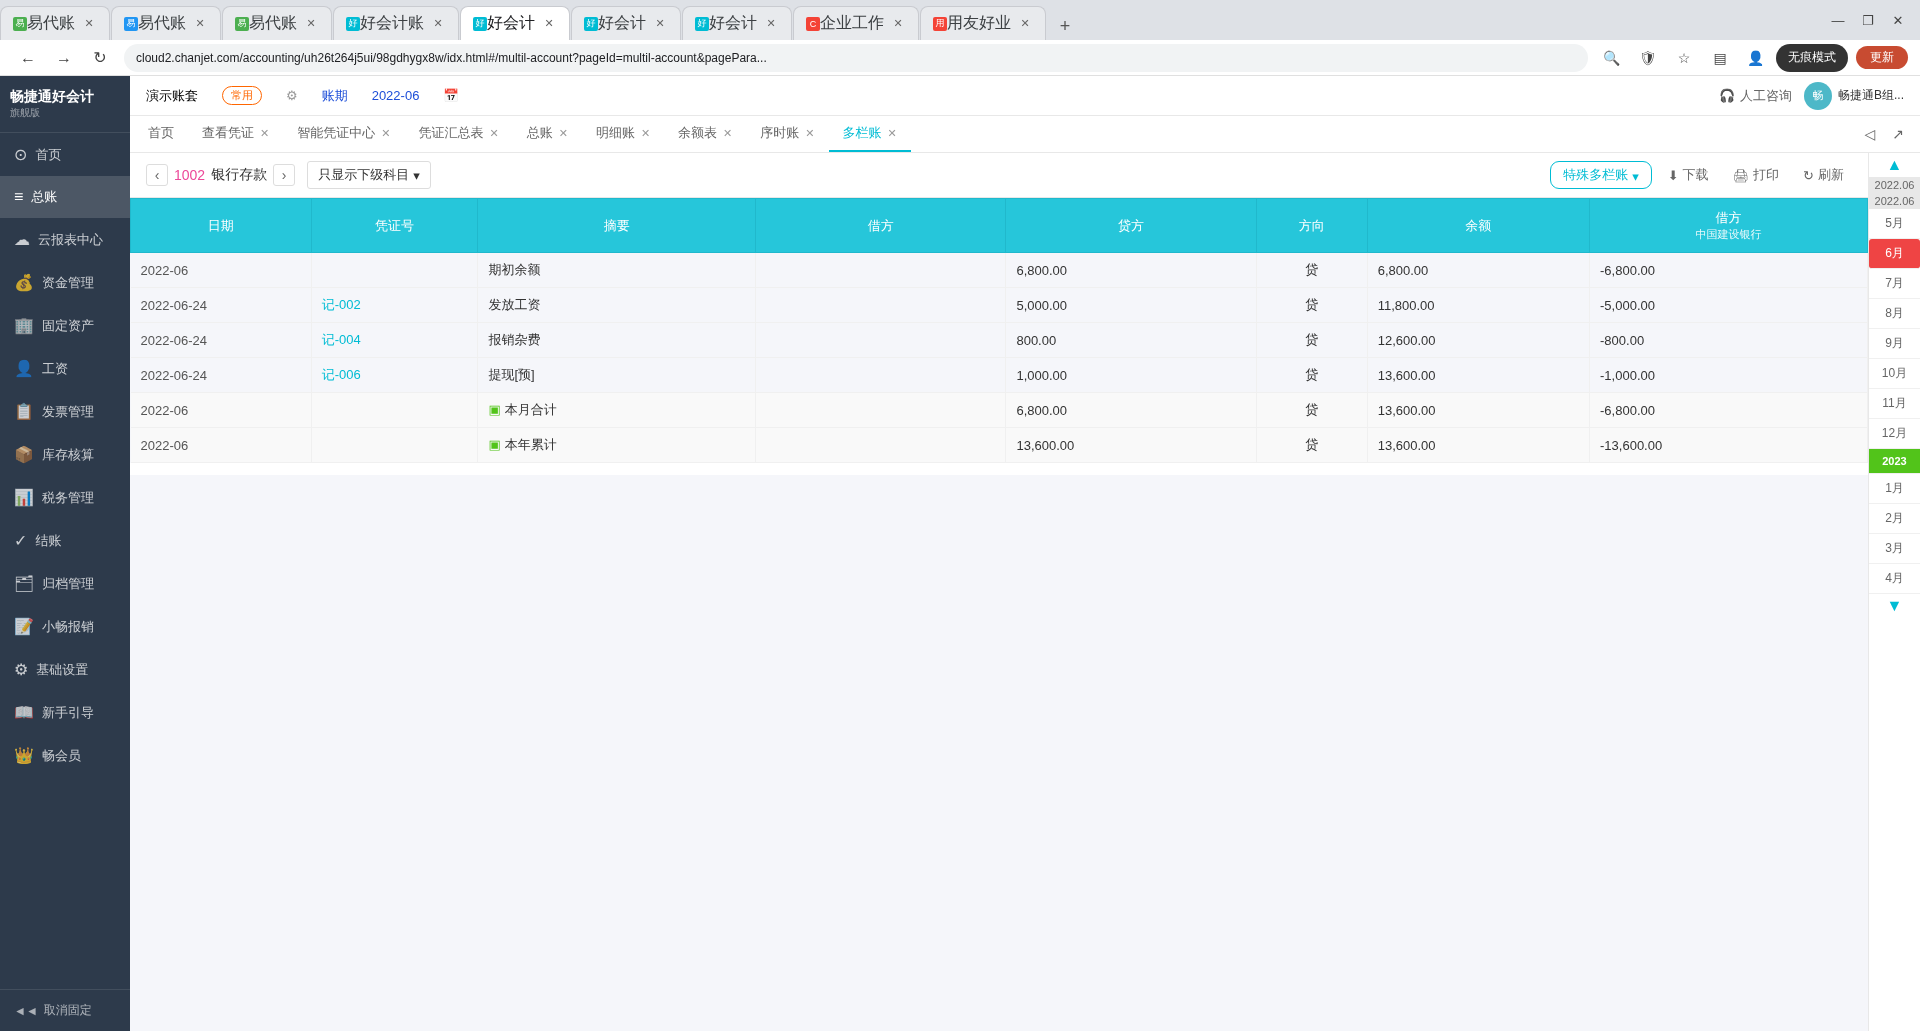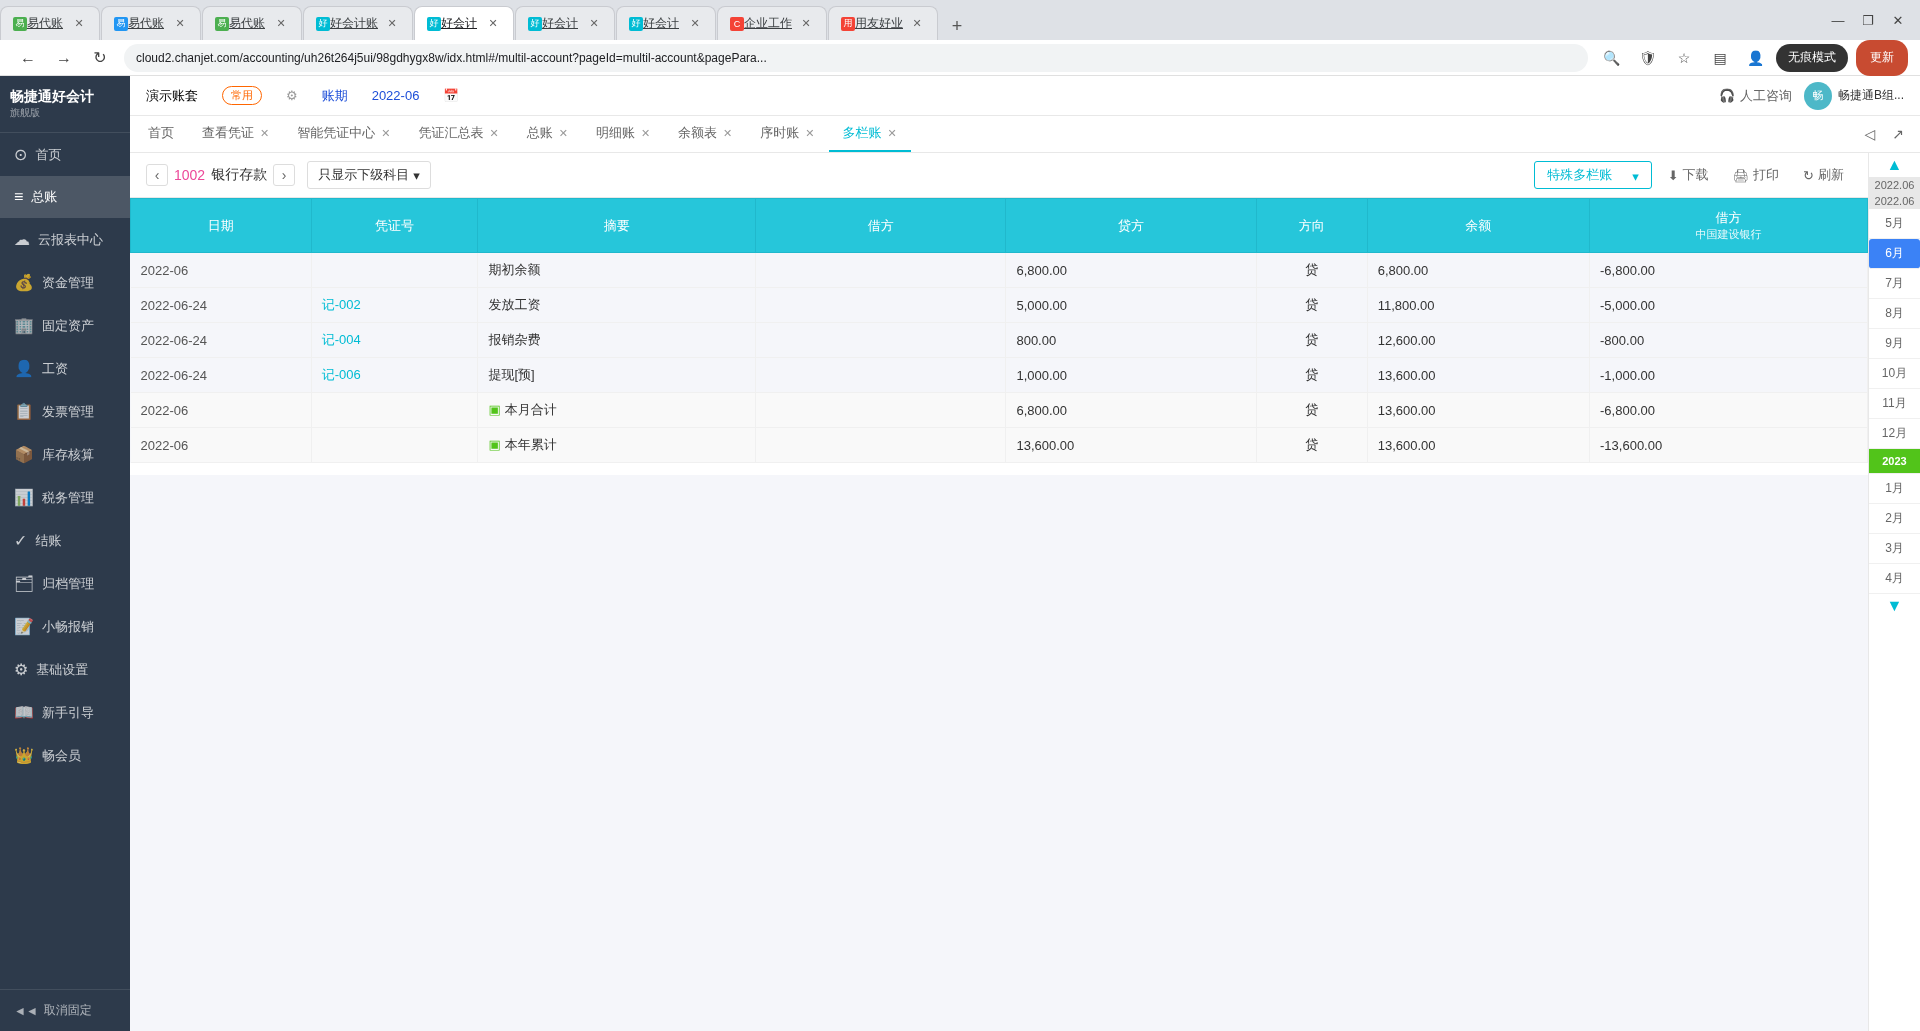--- a/index.html
+++ b/index.html
@@ -3,35 +3,35 @@
   <meta charset="utf-8">
   <style>
     * { margin: 0; padding: 0; box-sizing: border-box; }
     body { font-family: 'Microsoft YaHei', Arial, sans-serif; font-size: 13px; background: #f0f2f5; overflow: hidden; width: 1920px; height: 1031px; }
 
     
     .browser-chrome { background: #dee1e6; height: 40px; display: flex; align-items: center; }
     .tab-bar { display: flex; align-items: flex-end; height: 40px; flex: 1; overflow: hidden; }
     .browser-tab { display: flex; align-items: center; height: 34px; padding: 0 12px; border-radius: 8px 8px 0 0; font-size: 12px; color: #3c4043; background: #e8eaed; margin-right: 1px; min-width: 100px; max-width: 160px; cursor: pointer; border: 1px solid #c9cbd0; border-bottom: none; position: relative; }
     .browser-tab.active { background: #fff; z-index: 2; color: #202124; }
-    .browser-tab .tab-title { flex: 1; overflow: hidden; text-overflow: ellipsis; white-space: nowrap; font-size: 12px; text-decoration: underline; }
+    .browser-tab .tab-title { flex: 1; overflow: hidden; text-overflow: ellipsis; white-space: nowrap; font-size: 16px; }
     .browser-tab .tab-close { margin-left: 6px; width: 16px; height: 16px; display: flex; align-items: center; justify-content: center; border-radius: 50%; font-size: 11px; color: #666; flex-shrink: 0; }
     .tab-new-btn { width: 28px; height: 28px; display: flex; align-items: center; justify-content: center; border-radius: 50%; font-size: 18px; color: #555; cursor: pointer; margin-left: 4px; }
     .win-controls { display: flex; align-items: center; gap: 2px; padding-right: 8px; }
     .win-btn { width: 28px; height: 28px; display: flex; align-items: center; justify-content: center; font-size: 13px; color: #444; cursor: pointer; border-radius: 4px; }
 
     
     .address-bar { background: #fff; height: 36px; display: flex; align-items: center; padding: 0 12px; gap: 8px; border-bottom: 1px solid #e0e0e0; }
     .addr-nav { display: flex; gap: 4px; align-items: center; }
     .addr-btn { width: 32px; height: 32px; display: flex; align-items: center; justify-content: center; border-radius: 50%; font-size: 16px; color: #444; cursor: pointer; }
     .addr-input { flex: 1; height: 28px; background: #f1f3f4; border: none; border-radius: 14px; padding: 0 12px; font-size: 12px; color: #202124; outline: none; }
     .addr-actions { display: flex; gap: 4px; align-items: center; }
     .addr-action-btn { width: 32px; height: 32px; display: flex; align-items: center; justify-content: center; border-radius: 50%; font-size: 14px; color: #444; cursor: pointer; }
     .no-trace-btn { background: #333; color: #fff; border-radius: 14px; padding: 4px 12px; font-size: 12px; height: 28px; display: flex; align-items: center; cursor: pointer; }
-    .update-btn { background: #c84b31; color: #fff; border-radius: 14px; padding: 4px 14px; font-size: 12px; height: 36px; display: flex; align-items: center; cursor: pointer; margin-left: 4px; }
+    .update-btn { background: #c84b31; color: #fff; border-radius: 14px; padding: 4px 14px; font-size: 12px; height: 23px; display: flex; align-items: center; cursor: pointer; margin-left: 4px; }
 
     
     .app-layout { display: flex; height: calc(1031px - 76px); }
 
     
     .sidebar { width: 130px; background: #2d3a4b; display: flex; flex-direction: column; flex-shrink: 0; }
     .sidebar-logo { padding: 12px 10px; border-bottom: 1px solid rgba(255,255,255,0.1); }
     .sidebar-logo-title { color: #fff; font-size: 14px; font-weight: bold; }
     .sidebar-logo-sub { color: rgba(255,255,255,0.5); font-size: 10px; }
     .sidebar-nav { flex: 1; overflow-y: auto; }
@@ -68,41 +68,41 @@
     .ledger-area { flex: 1; display: flex; flex-direction: column; overflow: hidden; }
 
     
     .ledger-toolbar { background: #fff; padding: 8px 16px; display: flex; align-items: center; gap: 12px; border-bottom: 1px solid #e8e8e8; }
     .subject-nav { display: flex; align-items: center; gap: 6px; }
     .nav-arrow { width: 22px; height: 22px; display: flex; align-items: center; justify-content: center; border: 1px solid #ddd; border-radius: 3px; color: #666; cursor: pointer; font-size: 14px; }
     .subject-code { font-size: 14px; color: #ec4899; font-weight: 500; }
     .subject-name { font-size: 14px; color: #333; }
     .filter-btn { display: flex; align-items: center; gap: 4px; padding: 4px 10px; border: 1px solid #ddd; border-radius: 3px; font-size: 13px; color: #333; cursor: pointer; background: #fff; }
     .ledger-actions { margin-left: auto; display: flex; gap: 8px; align-items: center; }
-    .special-btn { border: 1px solid #00bcd4; color: #00bcd4; background: #fff; border-radius: 3px; padding: 4px 12px; font-size: 13px; cursor: pointer; display: flex; align-items: flex-end; gap: 20px; }
+    .special-btn { border: 1px solid #00bcd4; color: #00bcd4; background: #fff; border-radius: 9px; padding: 4px 12px; font-size: 13px; cursor: pointer; display: flex; align-items: flex-end; gap: 4px; }
     .action-btn { display: flex; align-items: center; gap: 4px; color: #666; font-size: 13px; cursor: pointer; padding: 4px 8px; }
 
     
     .ledger-table-wrap { flex: 1; overflow-y: auto; overflow-x: hidden; }
     .ledger-table { width: 100%; border-collapse: collapse; }
     .ledger-table thead { }
     .ledger-table thead tr th { background: #26c6da; color: #fff; padding: 10px 8px; text-align: center; font-size: 13px; font-weight: 500; border: 1px solid #20b8cc; }
     .ledger-table tbody tr td { padding: 8px 10px; font-size: 13px; border-bottom: 1px solid #f0f0f0; border-right: 1px solid #f0f0f0; color: #333; }
     .ledger-table tbody tr td:first-child { color: #555; }
     .voucher-link { color: #00bcd4; cursor: pointer; }
     .number-cell { text-align: left; }
     .direction-cell { text-align: center; }
     .green-tag { color: #52c41a; margin-right: 4px; }
     .th-sub { font-size: 11px; color: rgba(255,255,255,0.9); }
 
     
     .side-calendar { width: 52px; background: #fff; border-left: 1px solid #e8e8e8; display: flex; flex-direction: column; overflow-y: auto; flex-shrink: 0; }
     .cal-year-row { background: #e8e8e8; text-align: center; font-size: 11px; color: #666; padding: 2px 0; }
     .cal-item { padding: 6px 4px; text-align: center; font-size: 12px; color: #666; cursor: pointer; border-bottom: 1px solid #f0f0f0; display: flex; align-items: center; justify-content: center; }
-    .cal-item.active { background: #3b82f6; color: #fff; border-radius: 3px; }
+    .cal-item.active { background: #ef4444; color: #fff; border-radius: 3px; }
     .cal-item.year-label { background: #52c41a; color: #fff; font-size: 11px; font-weight: bold; }
     .cal-arrows { display: flex; flex-direction: column; align-items: center; }
     .cal-arrow { width: 24px; height: 24px; display: flex; align-items: center; justify-content: center; color: #00bcd4; font-size: 16px; cursor: pointer; }
 
     
     ::-webkit-scrollbar { width: 6px; height: 6px; }
     ::-webkit-scrollbar-track { background: #f1f1f1; }
     ::-webkit-scrollbar-thumb { background: #ccc; border-radius: 3px; }
 
     .favicon-colored { width: 14px; height: 14px; border-radius: 2px; display: flex; align-items: center; justify-content: center; font-size: 9px; color: #fff; flex-shrink: 0; }

